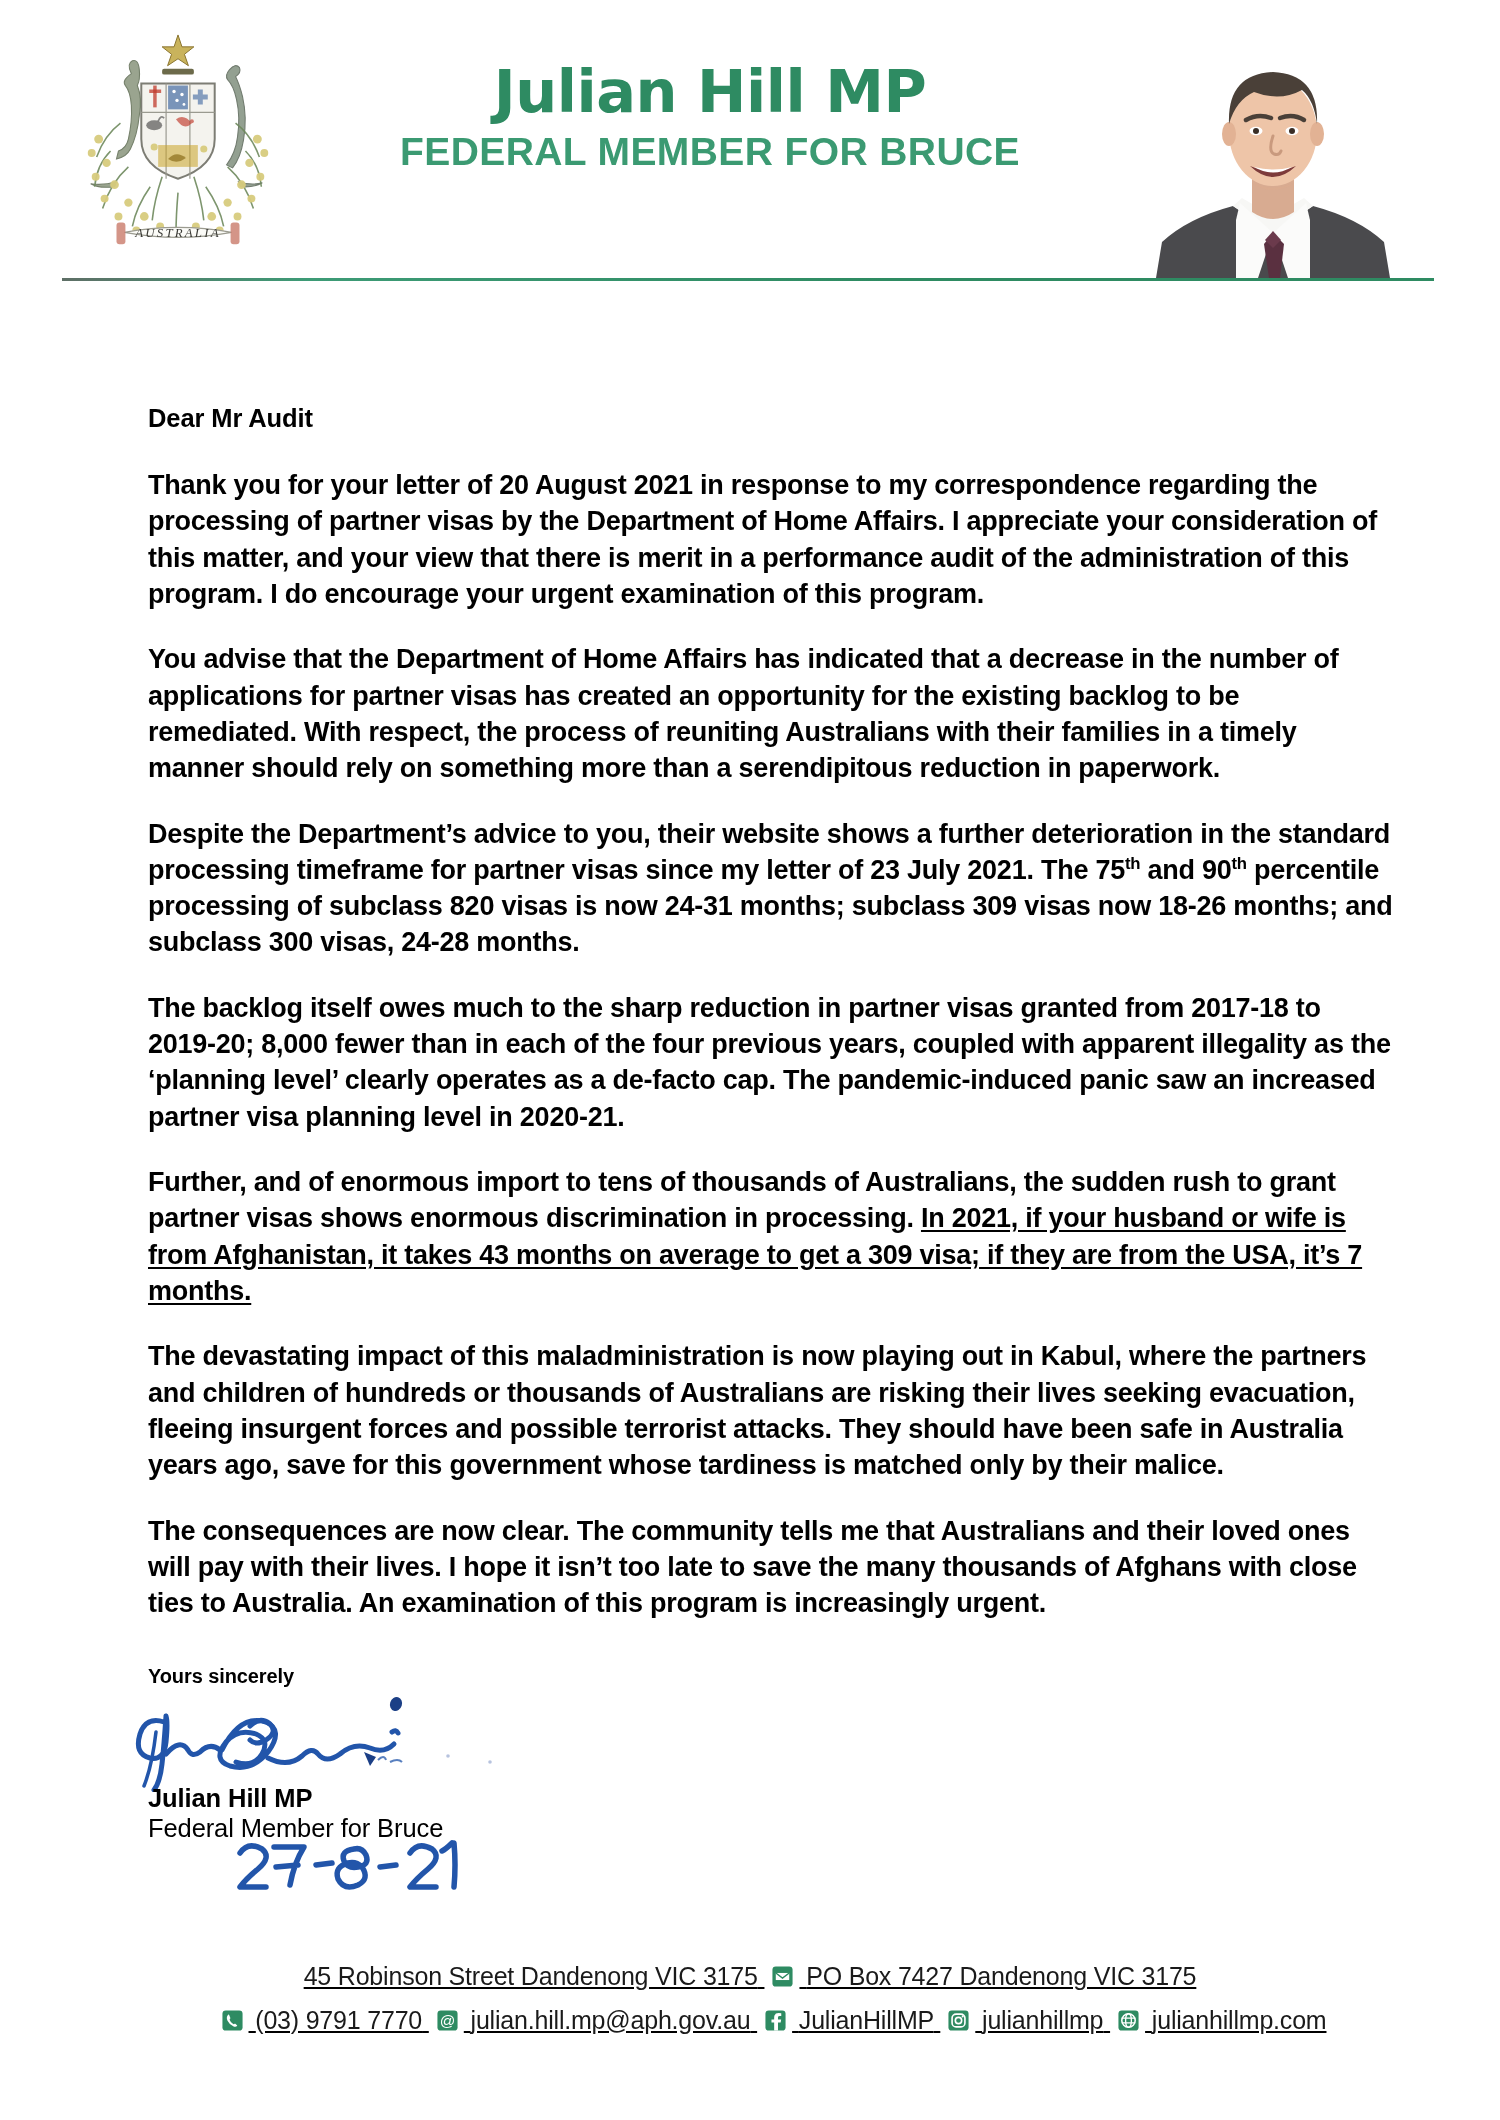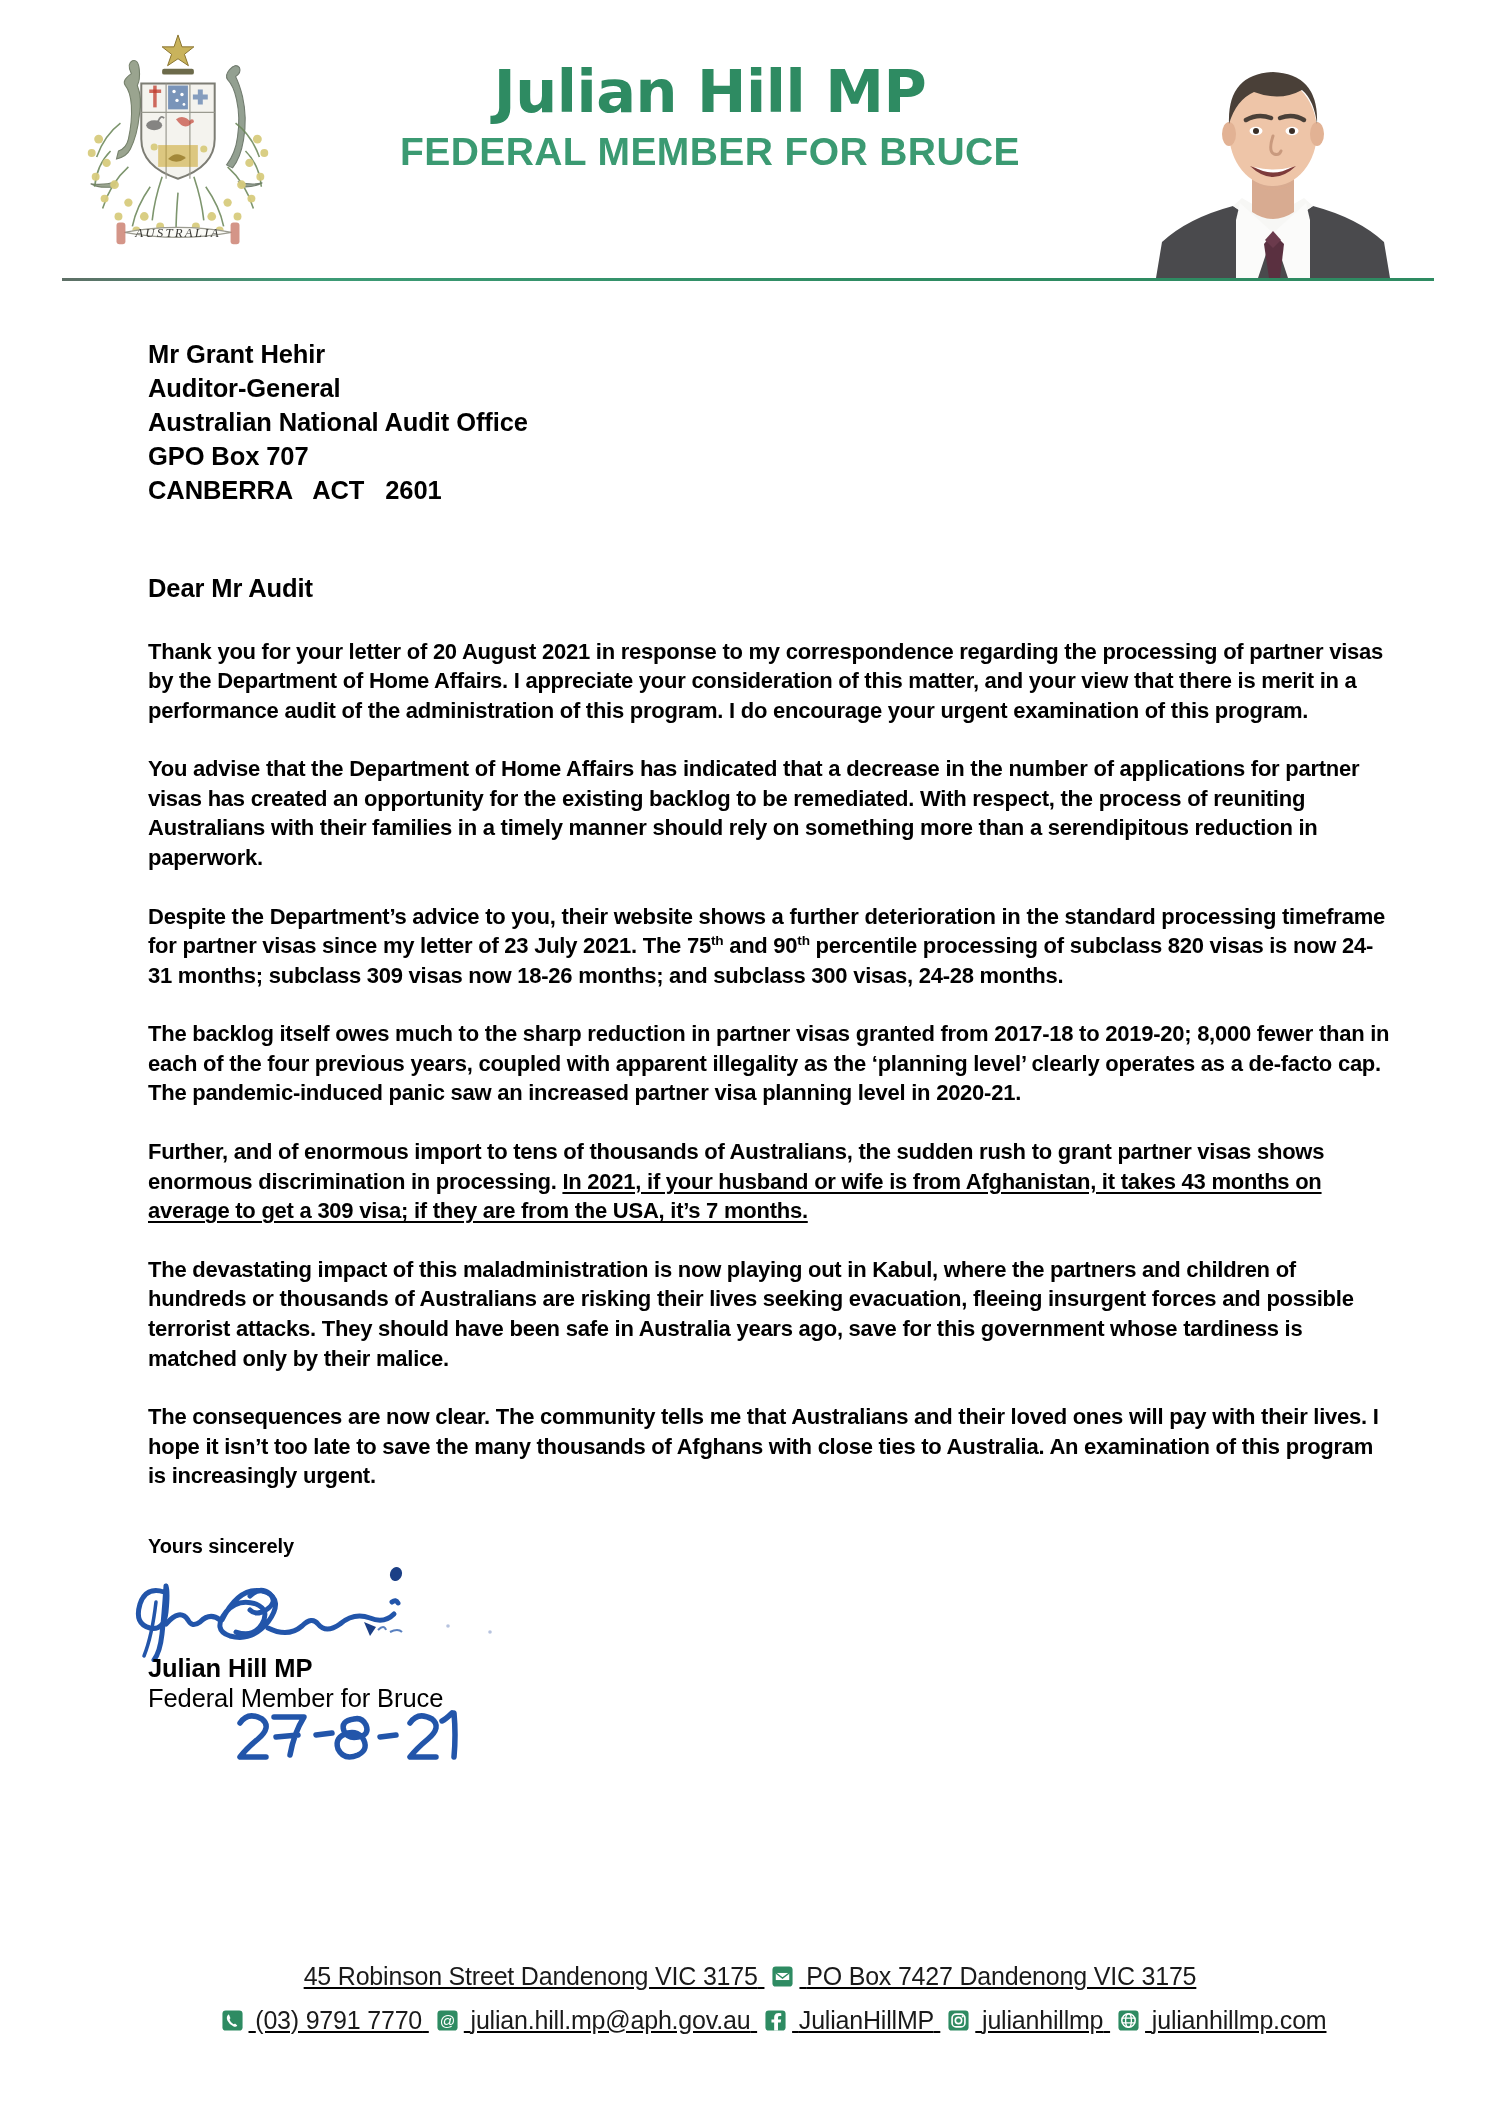--- a/index.html
+++ b/index.html
@@ -96,21 +96,21 @@
     letter-spacing: -0.1px;
     white-space: pre;
   }
   .salutation {
     font-size: 25.5px;
     font-weight: bold;
     margin-top: 66px;
     letter-spacing: -0.1px;
   }
   p.para {
-    font-size: 22px;
+    font-size: 27px;
     font-weight: bold;
     line-height: 1.345;
     margin: 29px 0 0 0;
     letter-spacing: -0.25px;
     text-align: left;
   }
   p.para:first-of-type { margin-top: 34px; }
   .u { text-decoration: underline; text-underline-offset: 3px; }
   sup { font-size: 0.62em; vertical-align: super; line-height: 0; }
 
@@ -342,27 +342,20 @@
           <path d="M124,155 q21,14 42,0 q-21,9 -42,0 Z" fill="#dcab8e" opacity=".55"></path>
         </g>
       </svg>
     </div>
 
     <div class="rule"></div>
   </div>
 
   <div class="content">
 
-    <div>
-      <div class="addr-line">Mr Grant Hehir</div>
-      <div class="addr-line">Auditor-General</div>
-      <div class="addr-line">Australian National Audit Office</div>
-      <div class="addr-line">GPO Box 707</div>
-      <div class="addr-line">CANBERRA   ACT   2601</div>
-    </div>
 
     <div class="salutation">Dear Mr Audit</div>
 
     <p class="para">Thank you for your letter of 20 August 2021 in response to my correspondence regarding the processing of partner visas by the Department of Home Affairs. I appreciate your consideration of this matter, and your view that there is merit in a performance audit of the administration of this program. I do encourage your urgent examination of this program.</p>
 
     <p class="para">You advise that the Department of Home Affairs has indicated that a decrease in the number of applications for partner visas has created an opportunity for the existing backlog to be remediated. With respect, the process of reuniting Australians with their families in a timely manner should rely on something more than a serendipitous reduction in paperwork.</p>
 
     <p class="para"><span>Despite the Department’s advice to you, their website shows a further deterioration in the standard processing timeframe for partner visas since my letter of 23 July 2021. The 75</span><sup>th</sup><span> and 90</span><sup>th</sup><span> percentile processing of subclass 820 visas is now 24-31 months; subclass 309 visas now 18-26 months; and subclass 300 visas, 24-28 months.</span></p>
 
     <p class="para">The backlog itself owes much to the sharp reduction in partner visas granted from 2017-18 to 2019-20; 8,000 fewer than in each of the four previous years, coupled with apparent illegality as the ‘planning level’ clearly operates as a de-facto cap. The pandemic-induced panic saw an increased partner visa planning level in 2020-21.</p>

